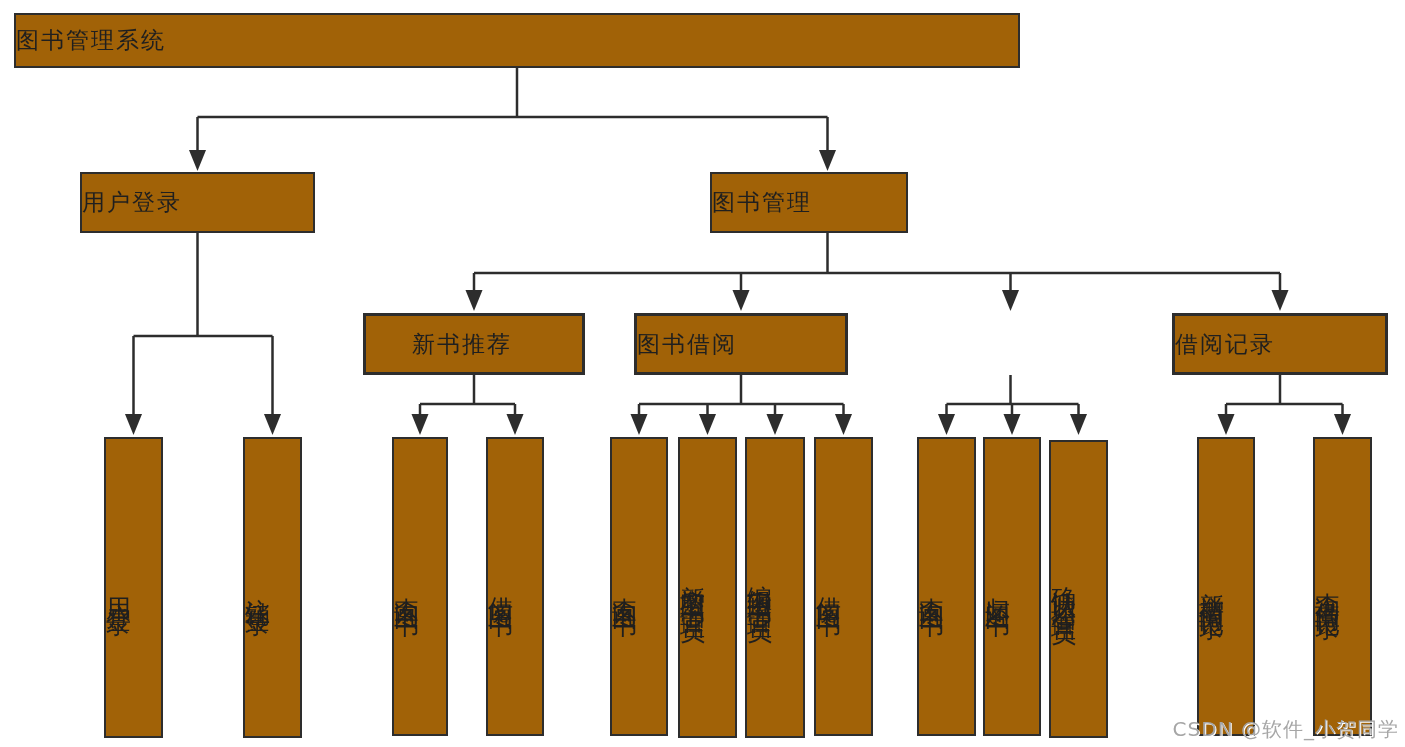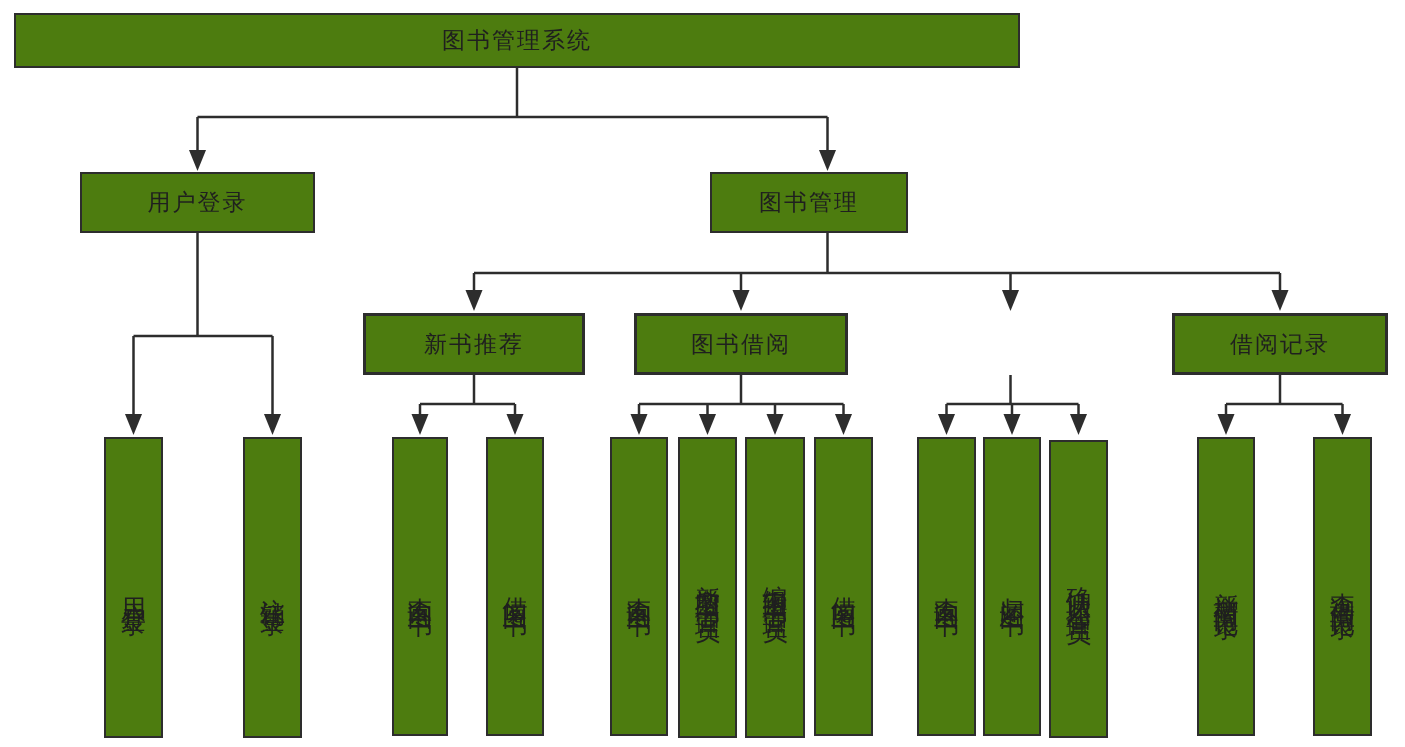--- a/index.html
+++ b/index.html
@@ -17,26 +17,26 @@
   }
   #connectors {
     position: absolute;
     left: 0; top: 0;
     width: 1405px;
     height: 747px;
     z-index: 1;
   }
   .box {
     position: absolute;
-    background: #4d7c0f;
+    background: #a16207;
     border: 2px solid #2d2d2d;
     box-sizing: border-box;
     display: flex;
     align-items: center;
-    justify-content: center;
+    justify-content: flex-start;
     z-index: 2;
     color: #1f1f1f;
   }
   .box.lvl3 { border-width: 3px; }
   .hlabel {
     font-size: 23px;
     letter-spacing: 2px;
     white-space: nowrap;
     color: #1f1f1f;
   }
@@ -144,21 +144,21 @@
     <span class="root-label">图书管理系统</span>
   </div>
 
   <div class="box" style="left:80px; top:172px; width:235px; height:61px;">
     <span class="hlabel">用户登录</span>
   </div>
   <div class="box" style="left:710px; top:172px; width:198px; height:61px;">
     <span class="hlabel">图书管理</span>
   </div>
 
-  <div class="box lvl3" style="left:363px; top:313px; width:222px; height:62px;">
+  <div class="box lvl3" style="left:363px; top:313px; width:222px; height:62px;padding-left:46px;">
     <span class="hlabel">新书推荐</span>
   </div>
   <div class="box lvl3" style="left:634px; top:313px; width:214px; height:62px;">
     <span class="hlabel">图书借阅</span>
   </div>
   <div class="box lvl3" style="left:1172px; top:313px; width:216px; height:62px;">
     <span class="hlabel">借阅记录</span>
   </div>
 
   <div class="box vbox" style="left:104px; top:437px; width:59px; height:301px;">
@@ -198,14 +198,15 @@
     <span class="vlabel">确认归还（管理员）</span>
   </div>
 
   <div class="box vbox" style="left:1197px; top:437px; width:58px; height:299px;">
     <span class="vlabel">新增借阅记录</span>
   </div>
   <div class="box vbox" style="left:1313px; top:437px; width:59px; height:299px;">
     <span class="vlabel">查询借阅记录</span>
   </div>
 
+  <div id="watermark">CSDN @软件_小贺同学</div>
 
 </div>
 
 </body></html>

